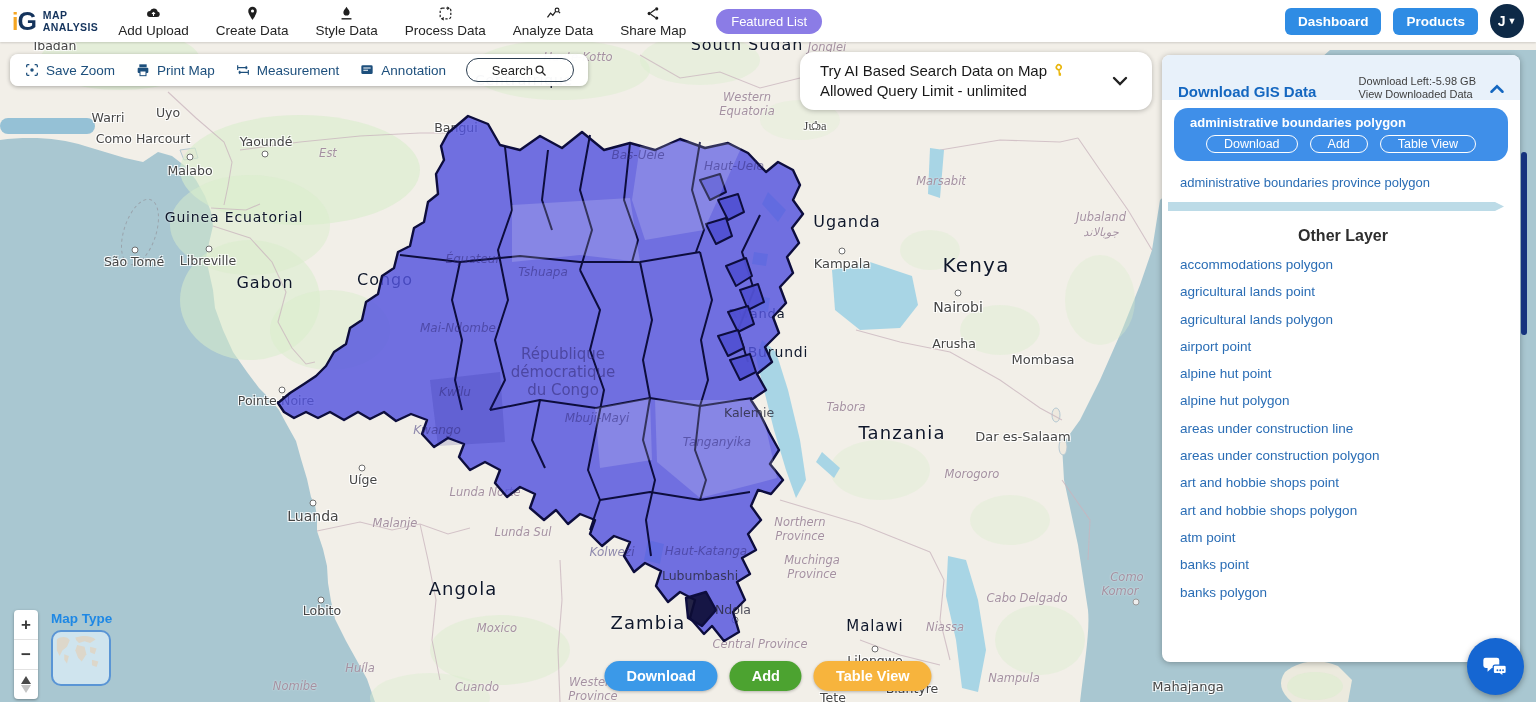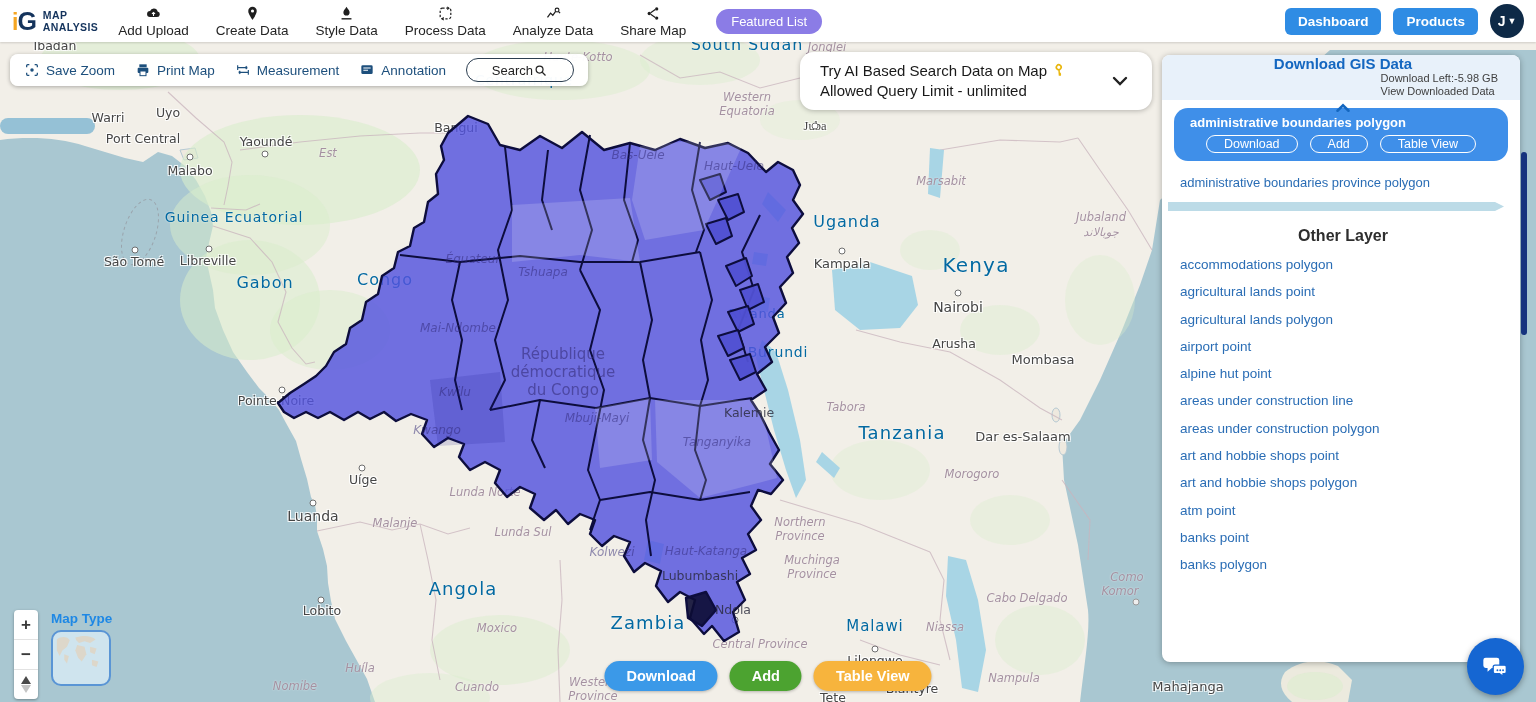--- a/index.html
+++ b/index.html
@@ -26,21 +26,21 @@
   .pill-blue{background:#2f8ce4;color:#fff;border:none;border-radius:6px;padding:6px 13px;
              font-size:13.5px;font-weight:600;font-family:inherit;cursor:pointer;}
   .avatar{width:34px;height:34px;border-radius:50%;background:#0e2a47;color:#fff;display:flex;
           align-items:center;justify-content:center;font-weight:700;font-size:14px;cursor:pointer;gap:2px;}
   .avatar .caret{font-size:9px;}
   
   .map{position:absolute;inset:0;z-index:1;background:#f2efe8;}
   .map svg.base,.map svg.drc{position:absolute;left:0;top:0;}
   .labels{position:absolute;inset:0;pointer-events:none;font-family:"DejaVu Sans",sans-serif;}
   .lbl{position:absolute;transform:translate(-50%,-50%);white-space:pre-line;text-align:center;line-height:1.2;}
-  .country{color:#0369a1;font-size:15px;letter-spacing:.06em;
+  .country{color:#0f172a;font-size:15px;letter-spacing:.06em;
            text-shadow:0 0 2px rgba(255,255,255,.8);}
   .city{color:#454545;font-size:12.5px;
         text-shadow:-1px -1px 0 rgba(255,255,255,.85),1px -1px 0 rgba(255,255,255,.85),-1px 1px 0 rgba(255,255,255,.85),1px 1px 0 rgba(255,255,255,.85);}
   .region{color:#a591a1;font-size:11.5px;font-style:italic;
           text-shadow:0 0 2px rgba(255,255,255,.7);}
   .marker{position:absolute;width:7px;height:7px;border-radius:50%;background:#fff;
           border:1.6px solid #6f6f6f;transform:translate(-50%,-50%);box-sizing:border-box;}
   .drc-region{color:rgba(45,38,115,.5);font-size:12px;font-style:italic;}
   .drc-title{color:rgba(55,47,125,.62);font-size:15px;}
   .drc-city{color:rgba(40,40,58,.8);font-size:12.5px;}
@@ -56,22 +56,22 @@
   
   .ai-banner{position:absolute;left:800px;top:52px;width:352px;height:58px;background:#fff;
              border-radius:14px;box-shadow:0 1px 5px rgba(0,0,0,.25);z-index:40;
              display:flex;align-items:center;padding:12px 20px;box-sizing:border-box;}
   .ai-text{font-size:15px;color:#191919;line-height:20px;}
   .ai-text .key{display:inline-block;vertical-align:-2px;}
   .ai-chevron{margin-left:auto;cursor:pointer;}
   
   .gis-panel{position:absolute;left:1162px;top:55px;width:358px;height:607px;background:#fff;
              border-radius:8px;z-index:45;box-shadow:0 1px 6px rgba(0,0,0,.3);box-sizing:border-box;}
-  .gis-head{height:45px;background:#e8f1fa;border-radius:8px 8px 0 0;display:flex;align-items:center;
-            padding:0 12px 0 16px;box-sizing:border-box;flex-direction:column;}
+  .gis-head{height:45px;background:#e8f1fa;border-radius:8px 8px 0 0;display:flex;align-items:flex-end;
+            padding:0 12px 0 16px;box-sizing:border-box;}
   .gis-title{color:#1467c0;font-size:15px;font-weight:700;}
   .gis-meta{margin-left:auto;display:flex;flex-direction:column;align-items:flex-start;gap:1px;
             font-size:11px;color:#3e3e3e;margin-right:10px;}
   .gis-meta .vd{cursor:pointer;}
   .gis-card{margin:8px 12px 0 12px;background:#3f8fe9;border-radius:14px;padding:7px 0 8px 0;}
   .gis-card .sel-name{color:#fff;font-size:13px;font-weight:600;padding-left:16px;}
   .sel-actions{display:flex;justify-content:center;gap:12px;margin-top:5px;}
   .sel-pill{background:transparent;border:1.5px solid #fff;color:#fff;border-radius:12px;
             padding:1px 17px;font-size:12.5px;font-family:inherit;cursor:pointer;}
   .gis-sublayer{color:#2a6db5;font-size:13px;padding:14px 16px 10px 18px;cursor:pointer;}
@@ -195,21 +195,21 @@
         <span class="lbl country" style="left: 778px; top: 352px; font-size: 14px;">Burundi</span>
         <span class="lbl country" style="left: 902px; top: 433px; font-size: 18px;">Tanzania</span>
         <span class="lbl country" style="left: 463px; top: 589px; font-size: 18px;">Angola</span>
         <span class="lbl country" style="left: 648px; top: 623px; font-size: 18px;">Zambia</span>
         <span class="lbl country" style="left: 875px; top: 626px; font-size: 15px;">Malawi</span>
       </div>
     <div>
         <span class="lbl city" style="left: 55px; top: 45px;">Ibadan</span>
         <span class="lbl city" style="left: 108px; top: 117px;">Warri</span>
         <span class="lbl city" style="left: 168px; top: 112px;">Uyo</span>
-        <span class="lbl city" style="left: 143px; top: 138px;">Port Central</span>
+        <span class="lbl city" style="left: 143px; top: 138px;">Como Harcourt</span>
         <span class="lbl city" style="left: 190px; top: 170px;">Malabo</span>
         <span class="lbl city" style="left: 266px; top: 141px;">Yaoundé</span>
         <span class="lbl city" style="left: 134px; top: 261px;">São Tomé</span>
         <span class="lbl city" style="left: 208px; top: 260px;">Libreville</span>
         <span class="lbl city" style="left: 456px; top: 127px;">Bangui</span>
         <span class="lbl city" style="left: 276px; top: 400px;">Pointe-Noire</span>
         <span class="lbl city" style="left: 313px; top: 516px; font-size: 14px;">Luanda</span>
         <span class="lbl city" style="left: 363px; top: 479px;">Uíge</span>
         <span class="lbl city" style="left: 322px; top: 610px;">Lobito</span>
         <span class="lbl city" style="left: 815px; top: 126px; font-family: Liberation Serif, serif;">Juba</span>
@@ -495,20 +495,21 @@
       <span class="h-thumb"></span>
     </div>
   <div class="other-head">Other Layer</div>
   <ul class="layer-list">
 
   <li class="layer-item">accommodations polygon</li>
       <li class="layer-item">agricultural lands point</li>
       <li class="layer-item">agricultural lands polygon</li>
       <li class="layer-item">airport point</li>
       <li class="layer-item">alpine hut point</li>
+      <li class="layer-item">alpine hut polygon</li>
       <li class="layer-item">areas under construction line</li>
       <li class="layer-item">areas under construction polygon</li>
       <li class="layer-item">art and hobbie shops point</li>
       <li class="layer-item">art and hobbie shops polygon</li>
       <li class="layer-item">atm point</li>
       <li class="layer-item">banks point</li>
       <li class="layer-item">banks polygon</li>
     </ul>
 </aside>
 <div class="v-thumb"></div>

